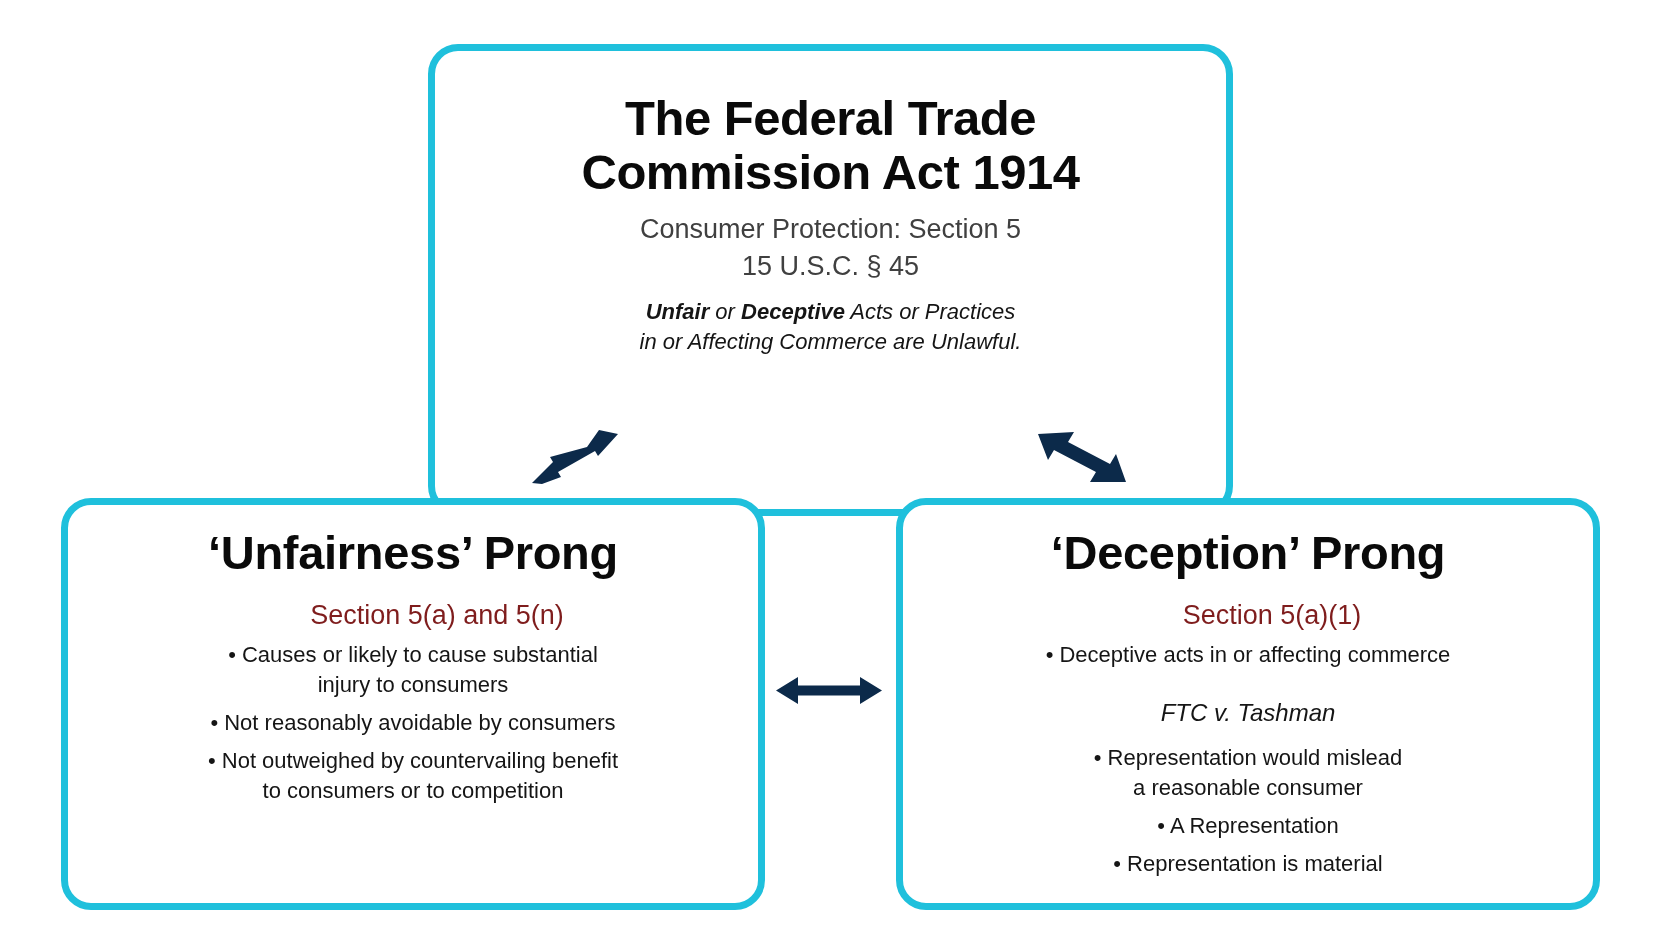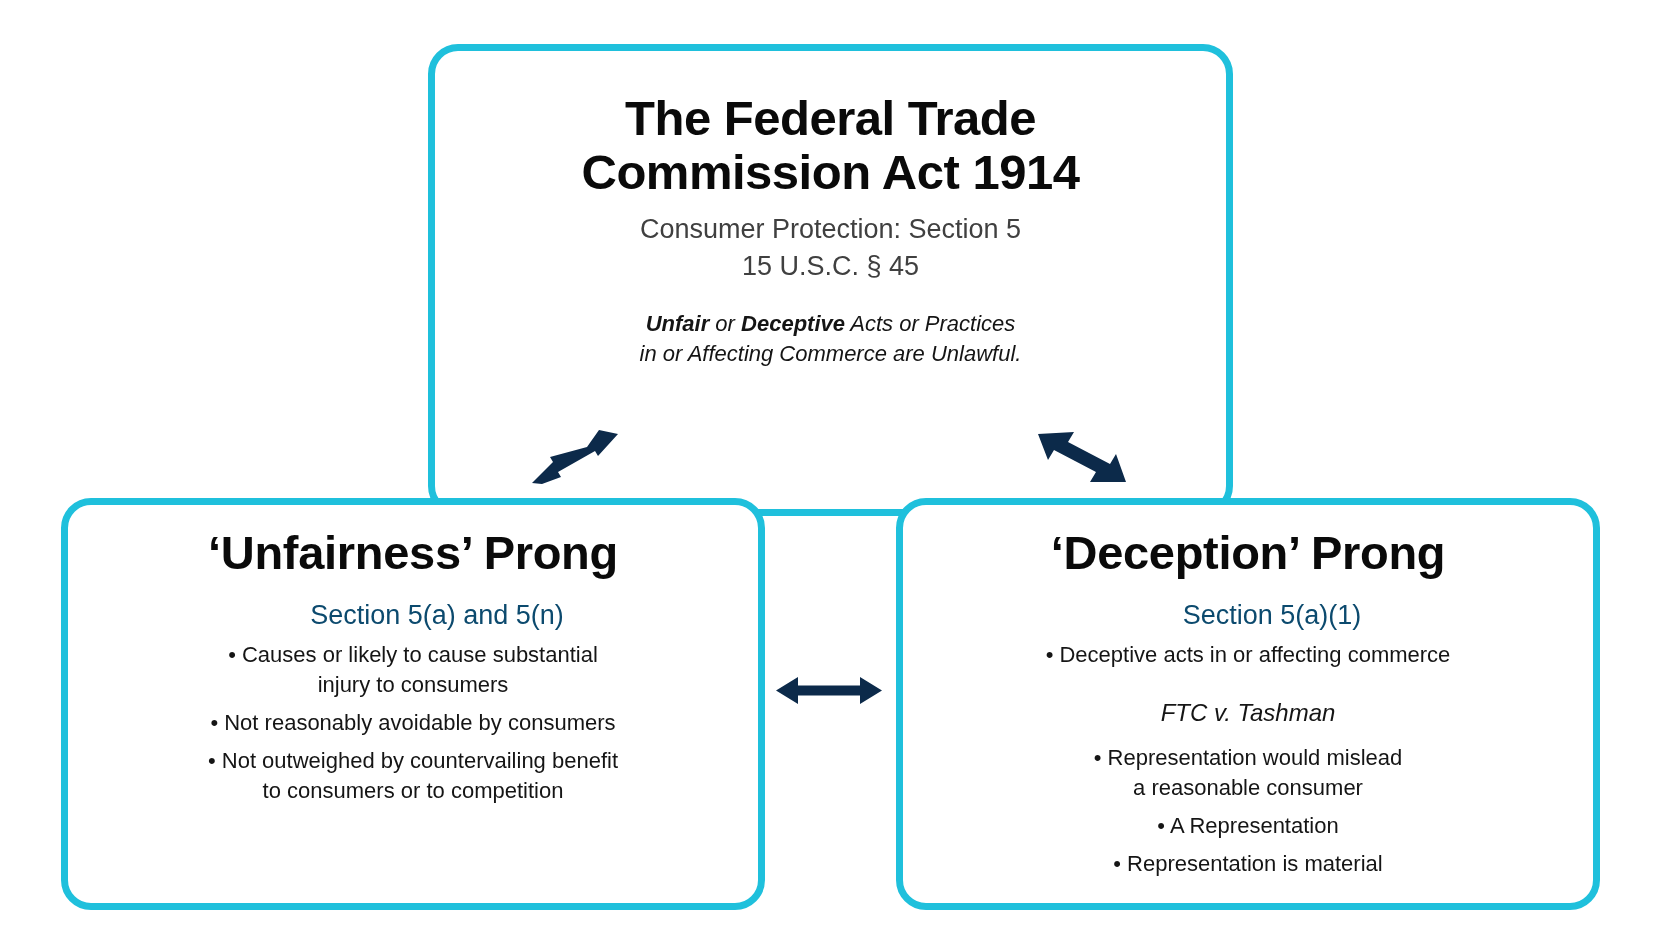--- a/index.html
+++ b/index.html
@@ -57,21 +57,21 @@
       left: 0; right: 0;
       top: 160px;
       font-size: 27px;
       line-height: 37px;
       color: #404040;
     }
     .subtitle span { display: block; }
     .statement {
       position: absolute;
       left: 0; right: 0;
-      top: 258px;
+      top: 246px;
       font-size: 22px;
       line-height: 30px;
       font-style: italic;
       color: #151515;
     }
     .statement span.line { display: block; }
     .statement b { font-weight: bold; }
 
     .prong-title {
       position: absolute;
@@ -82,21 +82,21 @@
       line-height: 56px;
       color: #0a0a0a;
       letter-spacing: -0.3px;
     }
     .prong-section {
       position: absolute;
       left: 0; right: 0;
       top: 93px;
       font-size: 27px;
       line-height: 34px;
-      color: #0c4a6e;
+      color: #7f1d1d;
       margin-left: 48px;
     }
     .bullets {
       position: absolute;
       left: 0; right: 0;
       list-style: none;
       margin: 0;
       padding: 0;
       font-size: 22px;
       line-height: 30px;

